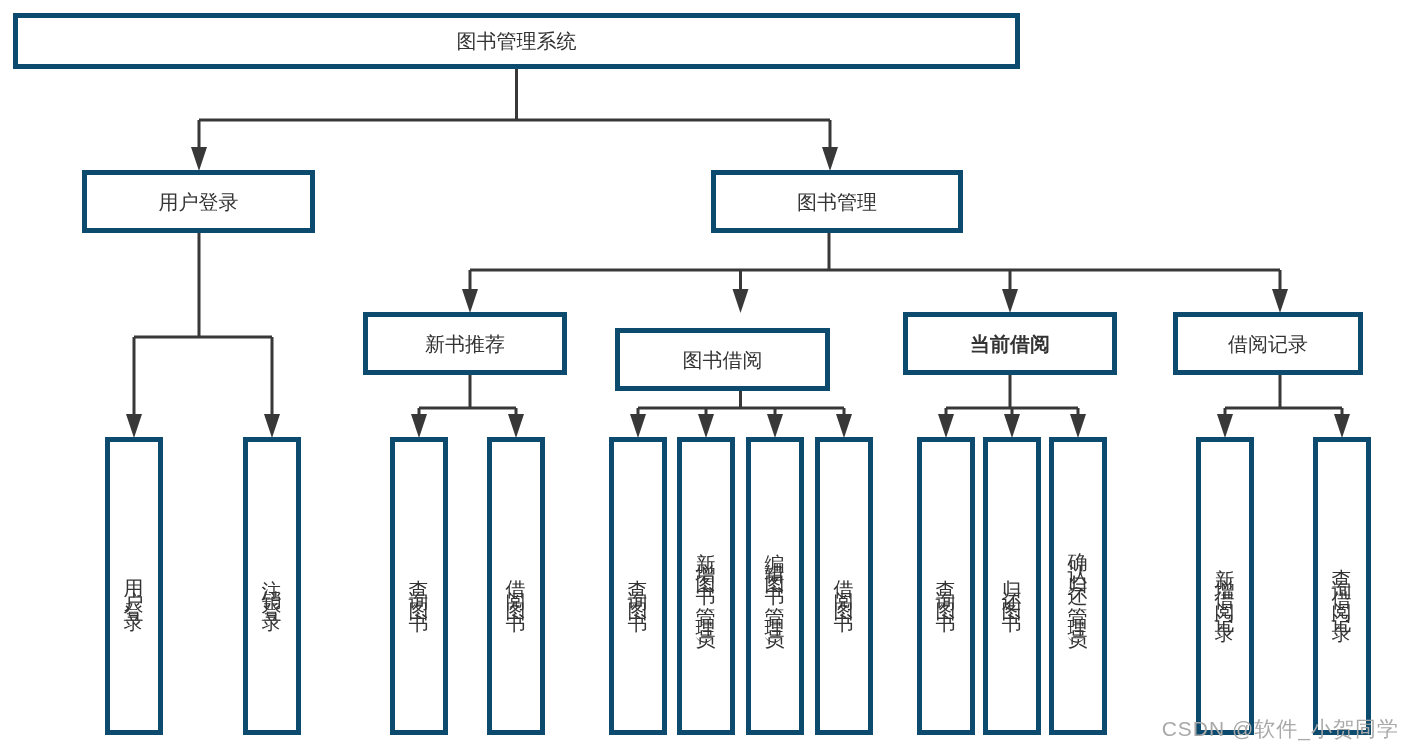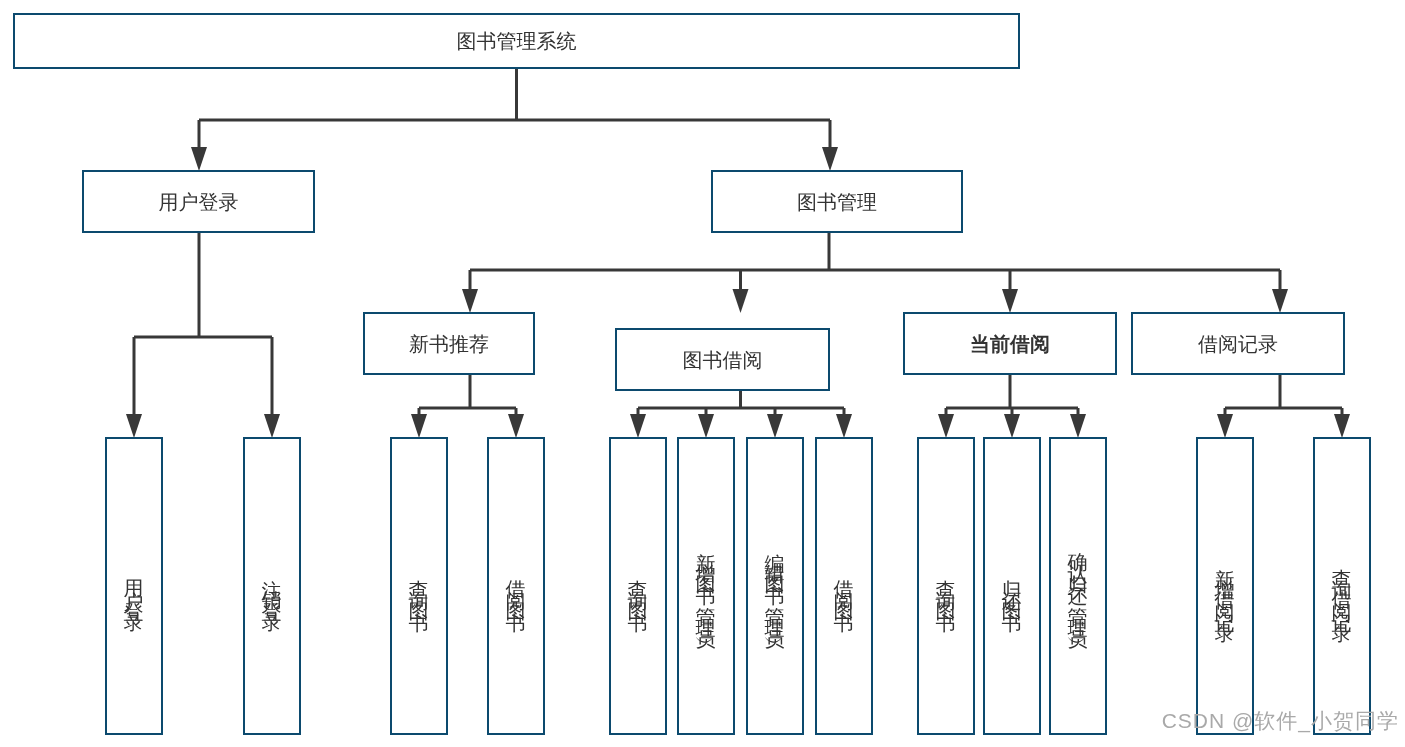--- a/index.html
+++ b/index.html
@@ -26,21 +26,21 @@
     stroke-width: 3;
     fill: none;
   }
   .connectors polygon {
     fill: #383838;
     stroke: none;
   }
   .box {
     position: absolute;
     box-sizing: border-box;
-    border: 2px solid #0c4a6e;
+    border: 5px solid #0c4a6e;
     background: #ffffff;
     color: #333333;
     display: flex;
     align-items: center;
     justify-content: center;
     z-index: 2;
     font-size: 20px;
     line-height: 1;
     white-space: nowrap;
   }
@@ -50,43 +50,43 @@
     letter-spacing: 11px;
     white-space: normal;
   }
   
   .n-root  { left: 13px;  top: 13px;  width: 1007px; height: 56px; }
   
   .n-login { left: 82px;  top: 170px; width: 233px;  height: 63px; }
   .n-mgmt  { left: 711px; top: 170px; width: 252px;  height: 63px; }
   
   .lvl3    { top: 312px; height: 63px; }
-  .n-newbook { left: 363px;  width: 172px; }
+  .n-newbook { left: 363px;  width: 204px; }
   .n-borrow  { left: 615px;  width: 215px; margin-top: 16px; }
   .n-current { left: 903px;  width: 214px; font-weight: bold; }
-  .n-record  { left: 1131px; width: 214px; }
+  .n-record  { left: 1173px; width: 190px; }
   
   .leaf { top: 437px; width: 58px; height: 298px; }
   .lf-1  { left: 105px; }
   .lf-2  { left: 243px; }
   .lf-3  { left: 390px; }
   .lf-4  { left: 487px; }
   .lf-5  { left: 609px; }
   .lf-6  { left: 677px; }
   .lf-7  { left: 746px; }
   .lf-8  { left: 815px; }
   .lf-9  { left: 917px; }
   .lf-10 { left: 983px; }
   .lf-11 { left: 1049px; }
   .lf-12 { left: 1196px; }
   .lf-13 { left: 1313px; }
   .watermark {
     position: absolute;
     right: 6px;
-    bottom: 12px;
+    bottom: 4px;
     font-size: 21px;
     color: #a9a9a9;
     z-index: 3;
     letter-spacing: 1px;
   }
 </style>
 </head>
 <body>
 
 <div class="canvas">

